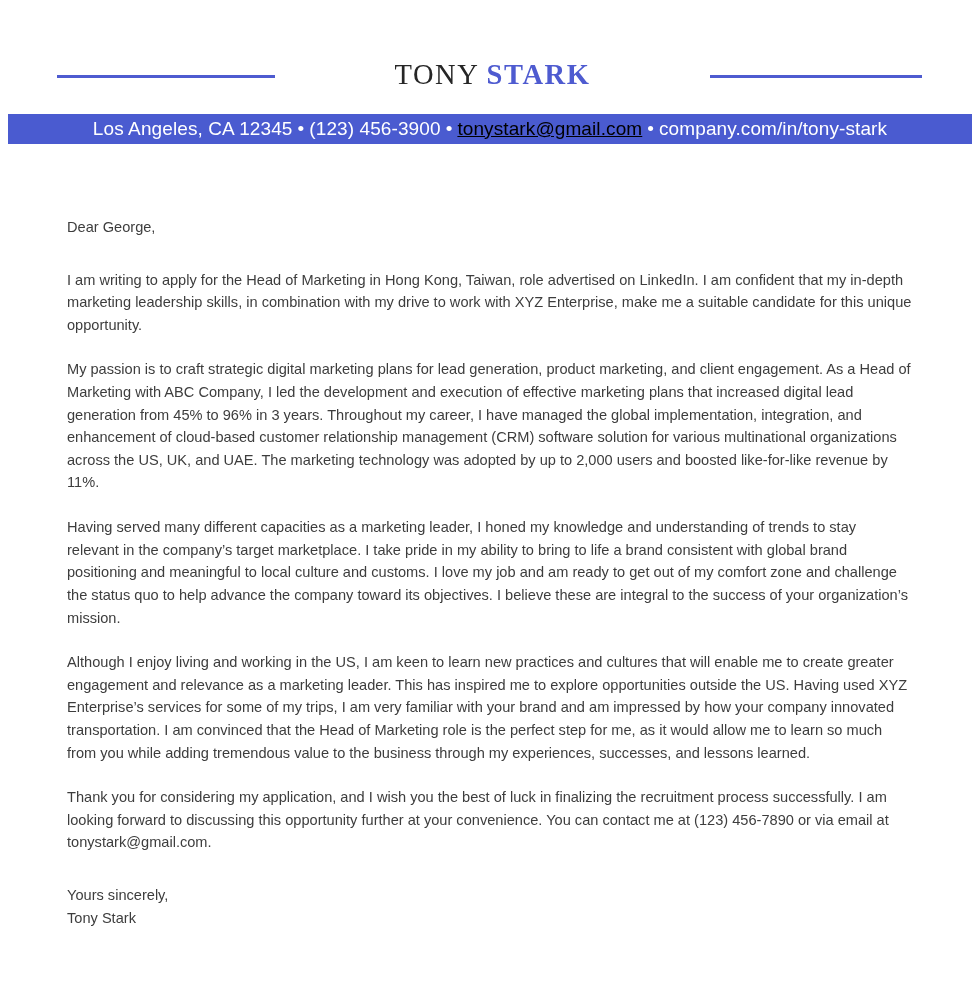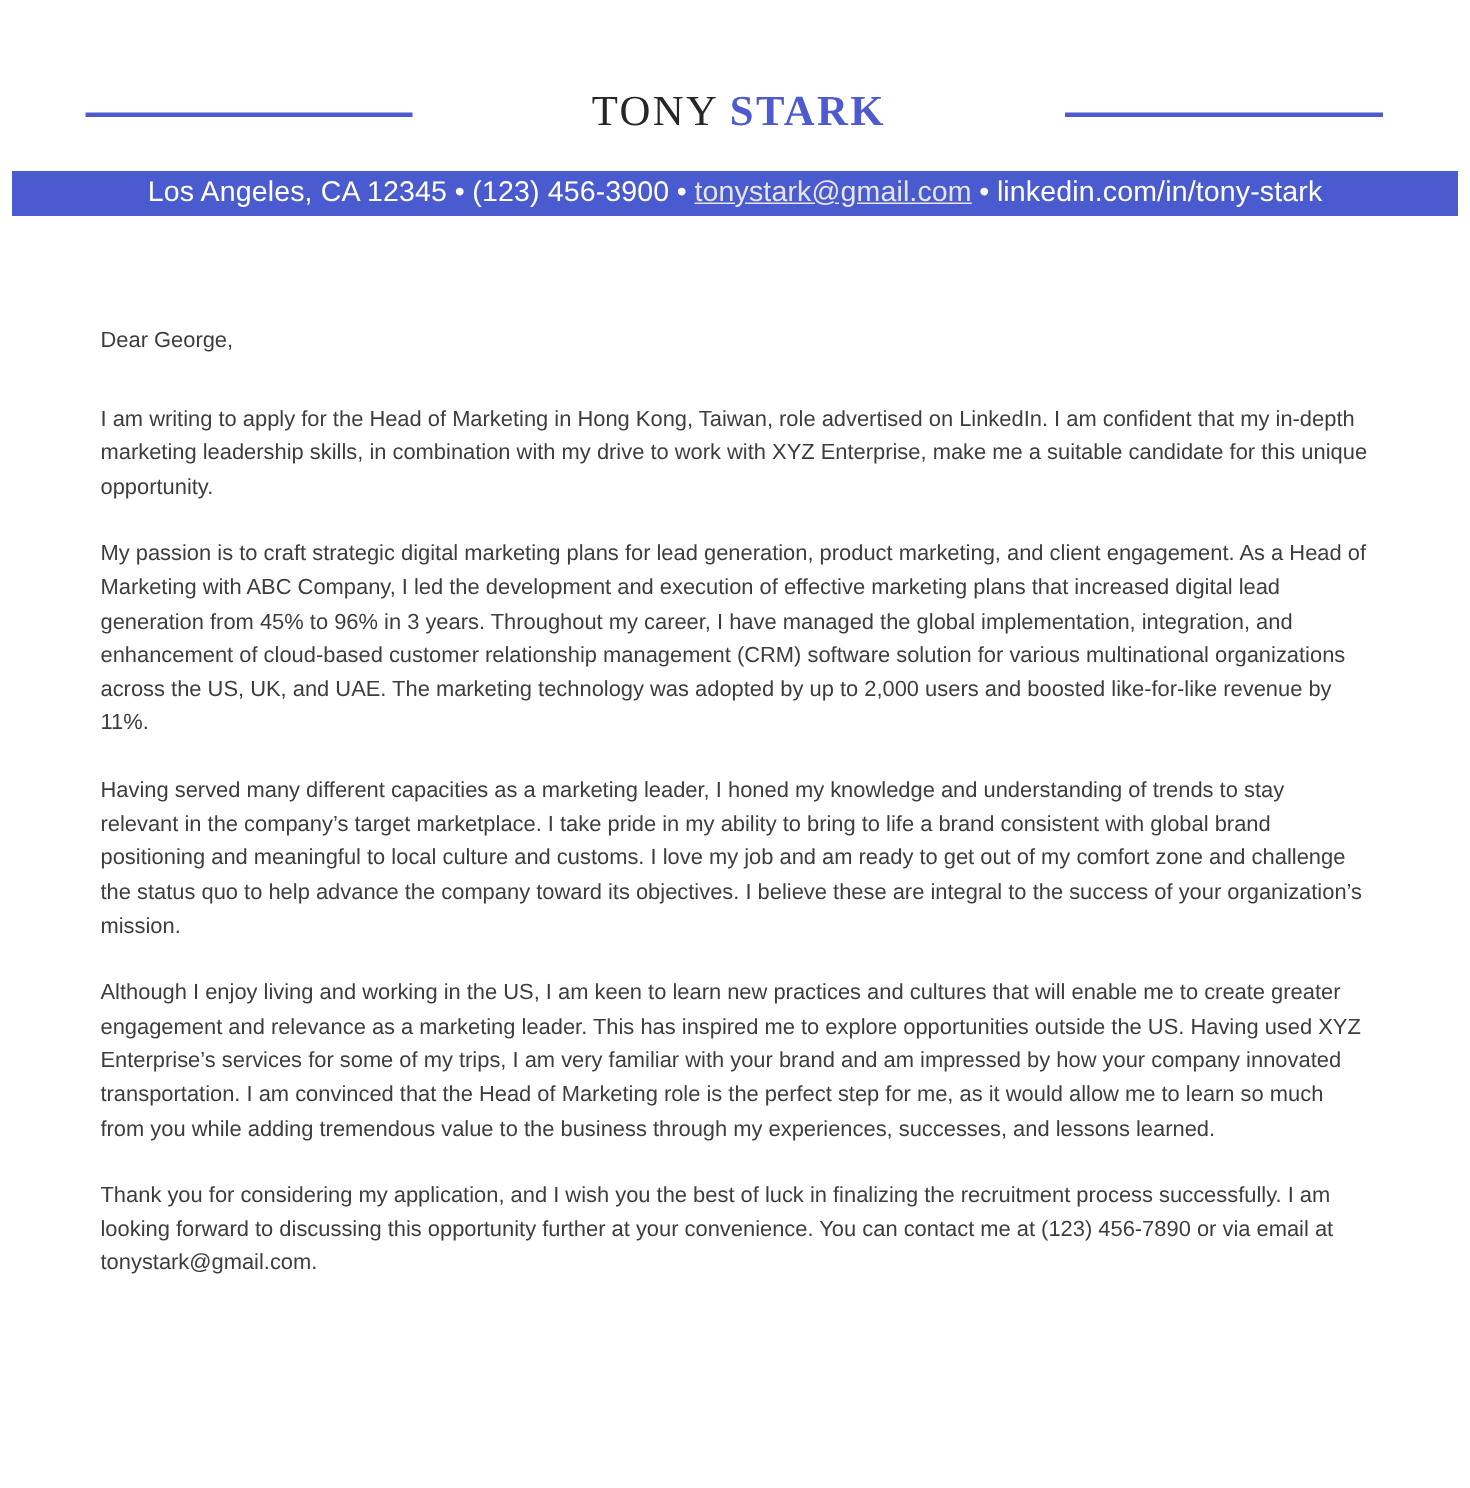--- a/index.html
+++ b/index.html
@@ -91,21 +91,21 @@
     align-items: center;
     justify-content: center;
     color: #ffffff;
     font-size: 19px;
     letter-spacing: 0.1px;
   }
   .contact-bar .sep {
     margin: 0 5px;
   }
   .contact-link {
-    color: #e5e5e5;
+    color: #000000;
     text-decoration: underline;
   }
 
   
   .letter-body {
     margin: 0;
     padding: 72px 68px 0 67px;
     font-size: 14.6px;
     line-height: 1.55;
     color: #3d3d3d;
@@ -142,31 +142,35 @@
     </div>
 
 
     <div class="contact-bar">
       <span>Los Angeles, CA 12345</span>
       <span class="sep">•</span>
       <span>(123) 456-3900</span>
       <span class="sep">•</span>
       <span class="contact-link">tonystark@gmail.com</span>
       <span class="sep">•</span>
-      <span>linkedin.com/in/tony-stark</span>
+      <span>company.com/in/tony-stark</span>
     </div>
 
   </div>
 
   <div class="letter-body">
 
     <p class="salutation">Dear George,</p>
 
     <p>I am writing to apply for the Head of Marketing in Hong Kong, Taiwan, role advertised on LinkedIn. I am confident that my in-depth marketing leadership skills, in combination with my drive to work with XYZ Enterprise, make me a suitable candidate for this unique opportunity.</p>
     <p>My passion is to craft strategic digital marketing plans for lead generation, product marketing, and client engagement. As a Head of Marketing with ABC Company, I led the development and execution of effective marketing plans that increased digital lead generation from 45% to 96% in 3 years. Throughout my career, I have managed the global implementation, integration, and enhancement of cloud-based customer relationship management (CRM) software solution for various multinational organizations across the US, UK, and UAE. The marketing technology was adopted by up to 2,000 users and boosted like-for-like revenue by 11%.</p>
     <p>Having served many different capacities as a marketing leader, I honed my knowledge and understanding of trends to stay relevant in the company’s target marketplace. I take pride in my ability to bring to life a brand consistent with global brand positioning and meaningful to local culture and customs. I love my job and am ready to get out of my comfort zone and challenge the status quo to help advance the company toward its objectives. I believe these are integral to the success of your organization’s mission.</p>
     <p>Although I enjoy living and working in the US, I am keen to learn new practices and cultures that will enable me to create greater engagement and relevance as a marketing leader. This has inspired me to explore opportunities outside the US. Having used XYZ Enterprise’s services for some of my trips, I am very familiar with your brand and am impressed by how your company innovated transportation. I am convinced that the Head of Marketing role is the perfect step for me, as it would allow me to learn so much from you while adding tremendous value to the business through my experiences, successes, and lessons learned.</p>
     <p>Thank you for considering my application, and I wish you the best of luck in finalizing the recruitment process successfully. I am looking forward to discussing this opportunity further at your convenience. You can contact me at (123) 456-7890 or via email at tonystark@gmail.com.</p>
 
+    <div class="signoff">
+      <span class="sig-line">Yours sincerely,</span>
+      <span class="sig-line">Tony Stark</span>
+    </div>
 
   </div>
 
 </div>
 
 </body></html>

